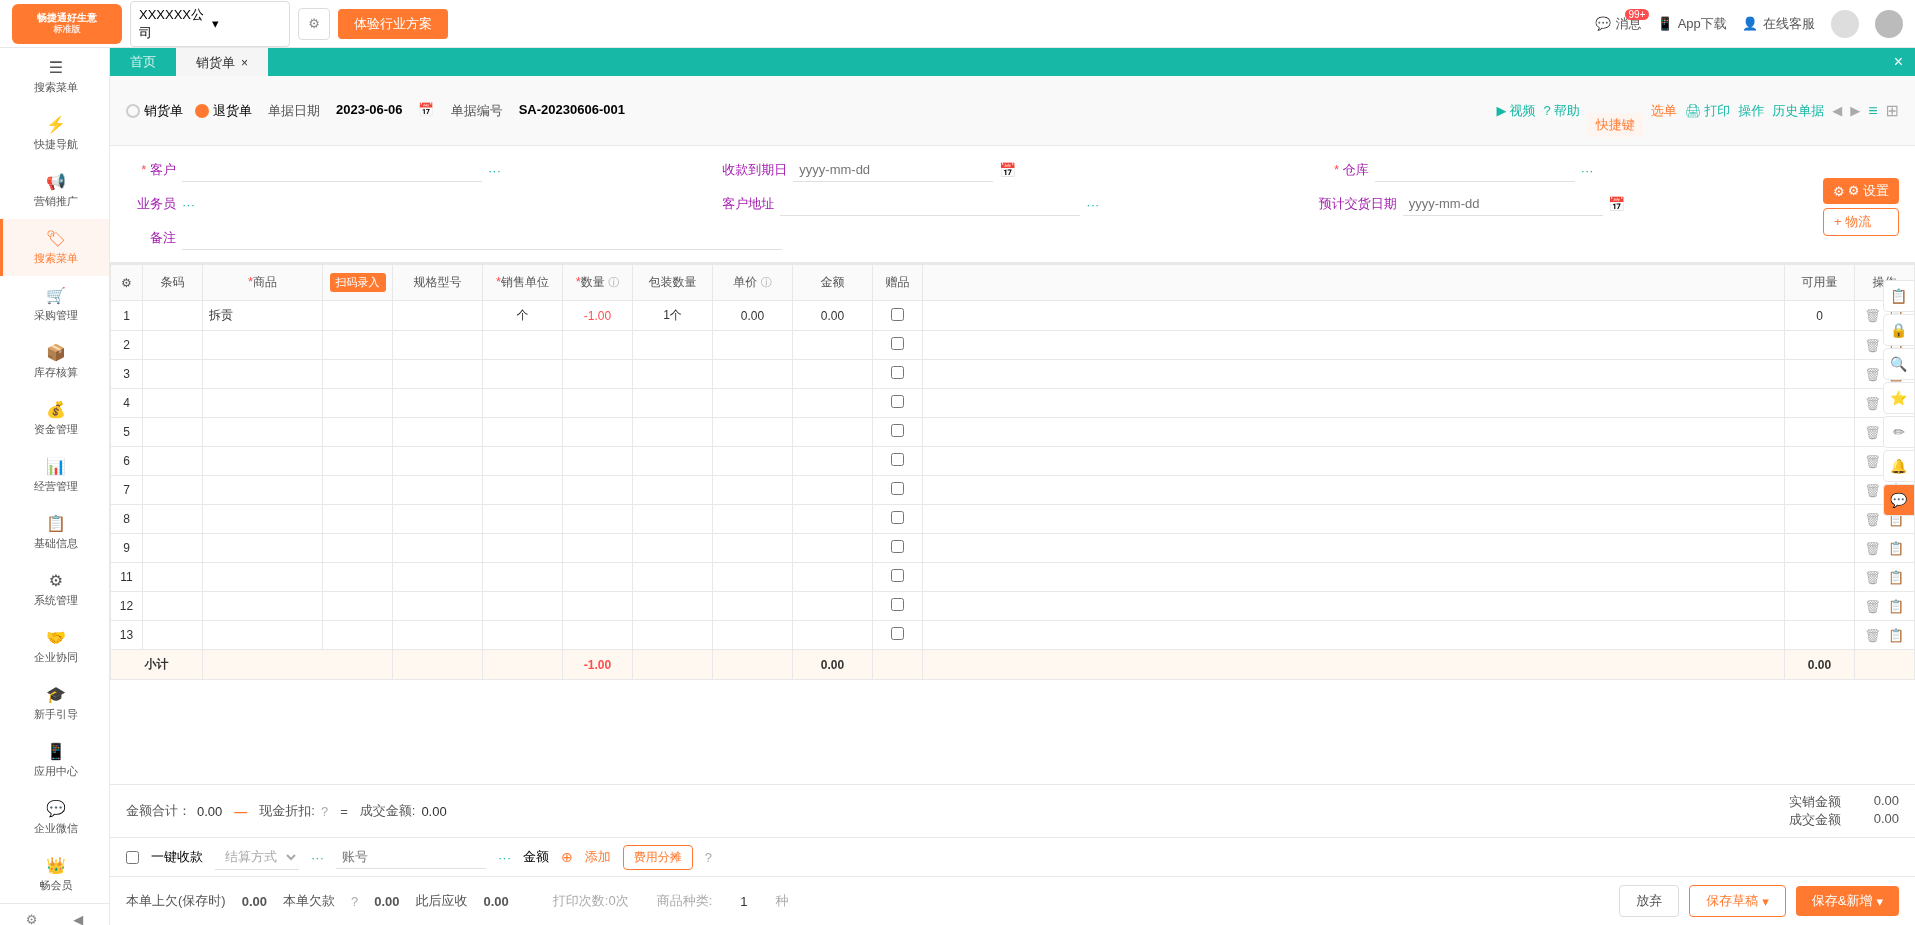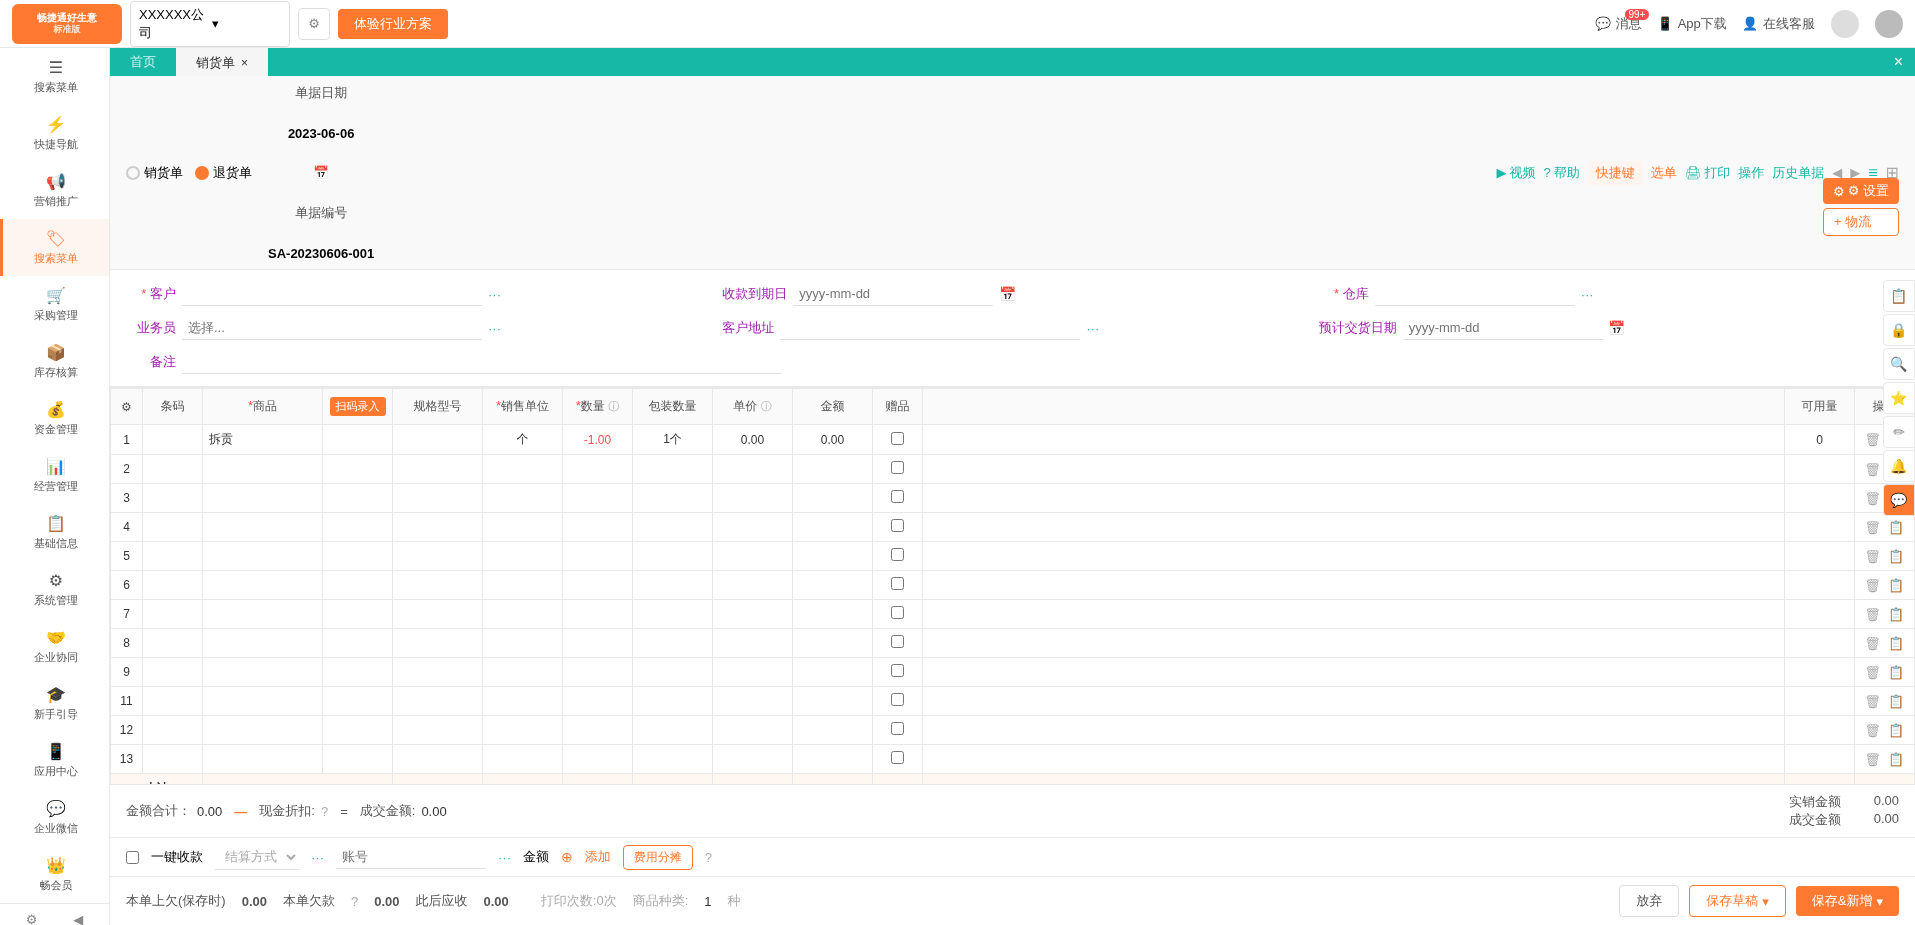--- a/index.html
+++ b/index.html
@@ -168,21 +168,21 @@
       gap: 16px;
       flex-shrink: 0;
     }
     .radio-group { display: flex; gap: 12px; align-items: center; }
     .radio-option { display: flex; align-items: center; gap: 4px; cursor: pointer; }
     .radio-dot {
       width: 14px; height: 14px; border-radius: 50%;
       border: 2px solid #ccc; display: inline-block;
     }
     .radio-dot.selected { border-color: #ff7a30; background: #ff7a30; }
-    .doc-info { display: flex; align-items: center; gap: 24px; flex-direction: column; }
+    .doc-info { display: flex; align-items: flex-start; gap: 16px; }
     .doc-actions { margin-left: auto; display: flex; align-items: center; gap: 8px; }
     .doc-action-btn { display: flex; align-items: center; gap: 3px; color: #17b8a6; cursor: pointer; font-size: 12px; }
 
     
     .fields-container {
       padding: 12px 16px;
       display: flex;
       flex-direction: column;
       gap: 10px;
       border-bottom: 1px solid #e8e8e8;
@@ -295,21 +295,21 @@
       font-size: 12px;
     }
 
     
     .footer-bar {
       background: #fff;
       border-top: 1px solid #e8e8e8;
       padding: 8px 16px;
       display: flex;
       align-items: center;
-      gap: 16px;
+      gap: 28px;
       flex-shrink: 0;
     }
     .footer-info { display: flex; align-items: center; gap: 16px; color: #555; }
     .footer-actions { margin-left: auto; display: flex; align-items: center; gap: 10px; }
     .discard-btn {
       background: #fff;
       border: 1px solid #ddd;
       color: #555;
       border-radius: 4px;
       padding: 6px 16px;
@@ -524,21 +524,21 @@
         </div>
         <div class="doc-actions">
           <span class="doc-action-btn">
             <span>▶</span>
             <span>视频</span>
           </span>
           <span class="doc-action-btn">
             <span>?</span>
             <span>帮助</span>
           </span>
-          <span class="doc-action-btn" style="color:#ff7a30;background:#fff5f0;padding:3px 8px;border-radius:3px;">
+          <span class="doc-action-btn" style="color:#ff7a30;background:#fff5f0;padding:3px 8px;border-radius:3px;margin-top:29px;">
             <span>快捷键</span>
           </span>
           <span class="doc-action-btn" style="color:#ff7a30;">
             <span>选单</span>
           </span>
           <span class="doc-action-btn">
             <span>🖨</span>
             <span>打印</span>
           </span>
           <span class="doc-action-btn">
@@ -583,21 +583,20 @@
             <span class="field-label required">仓库</span>
             <input class="field-input" type="text" style="max-width: 200px;">
             <span class="field-dots">···</span>
           </div>
         </div>
 
         <div class="field-row">
 
           <div class="field-group">
             <span class="field-label">业务员</span>
-            <input class="field-input" type="text" placeholder="选择..." style="max-width: 300px;">
             <span class="field-dots">···</span>
           </div>
 
           <div class="field-group">
             <span class="field-label">客户地址</span>
             <input class="field-input" type="text" style="max-width: 300px;">
             <span class="field-dots">···</span>
           </div>
 
           <div class="field-group">

